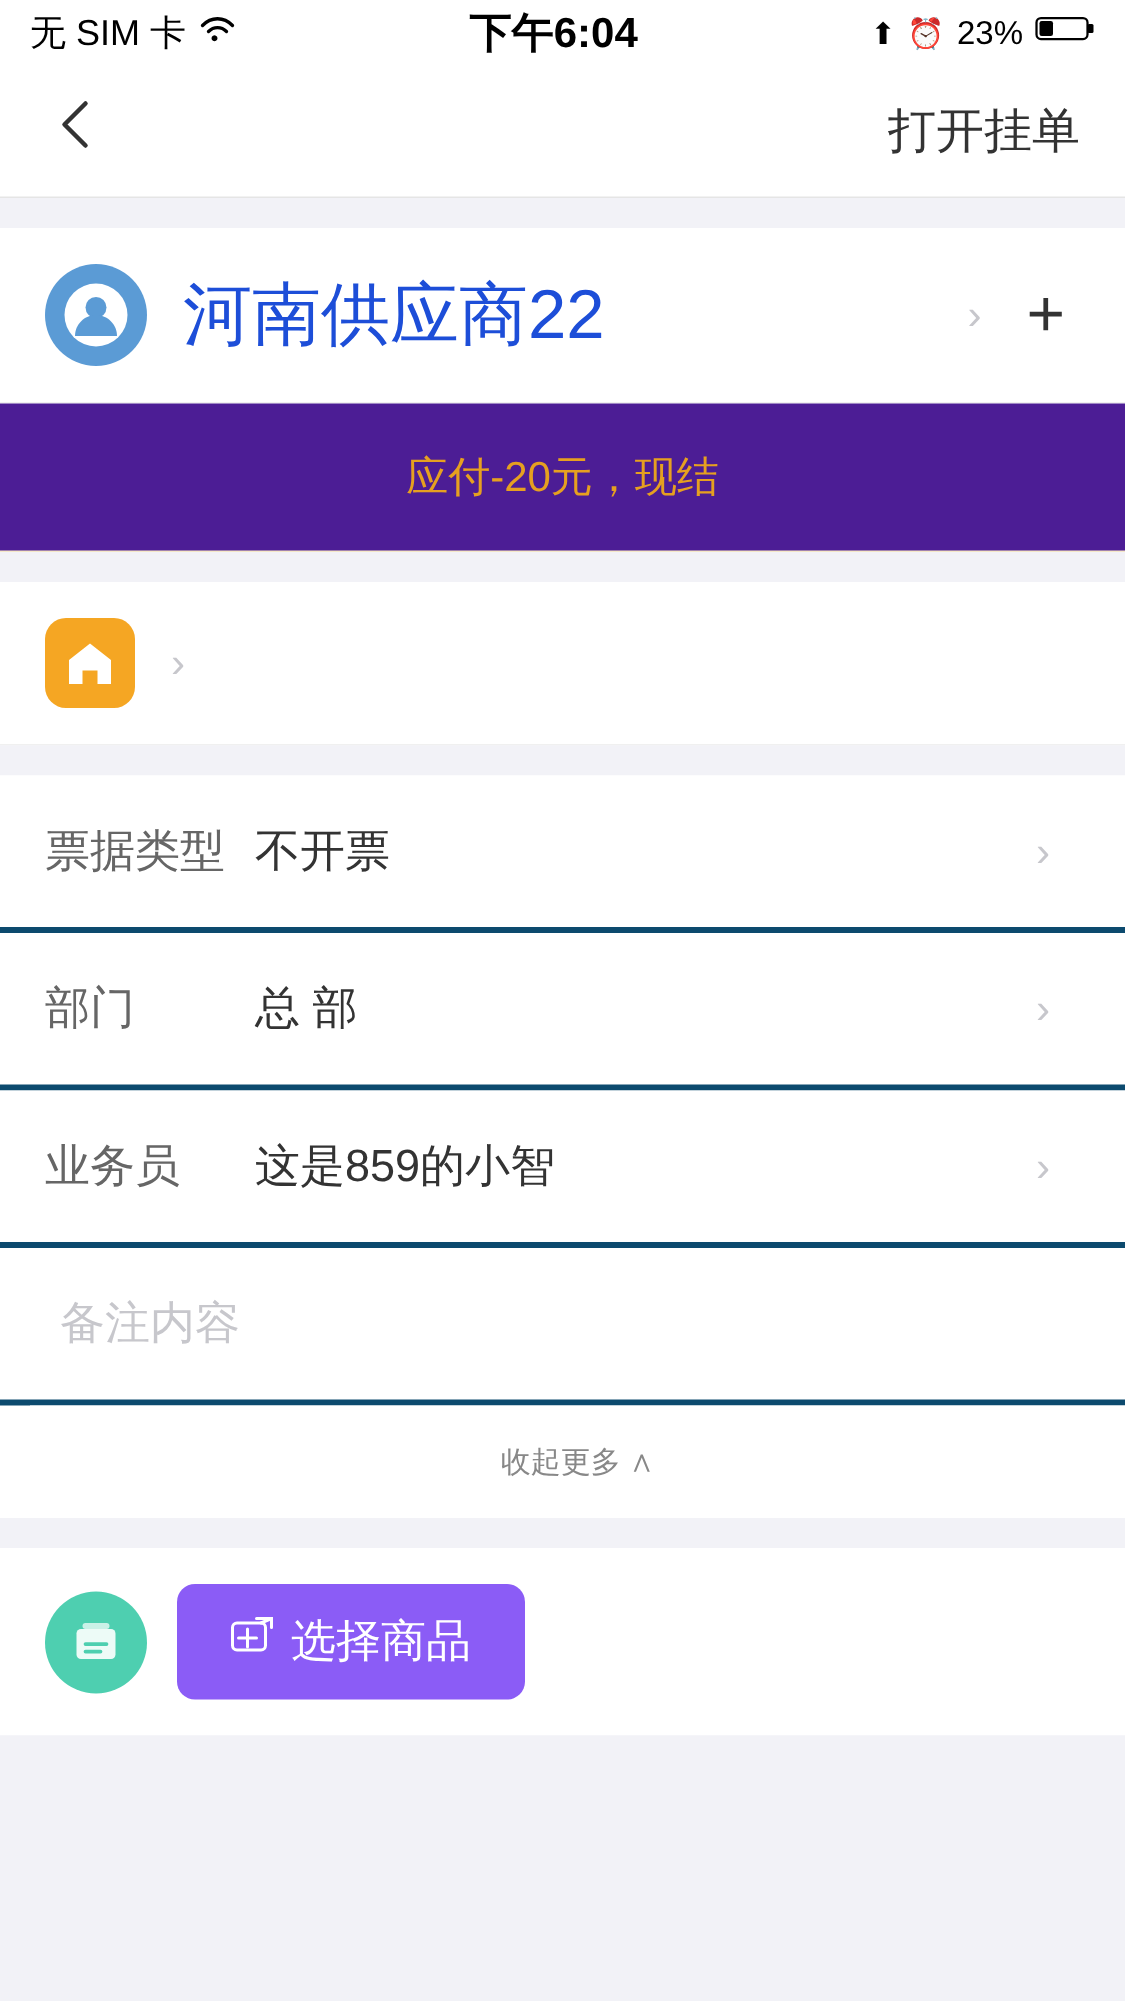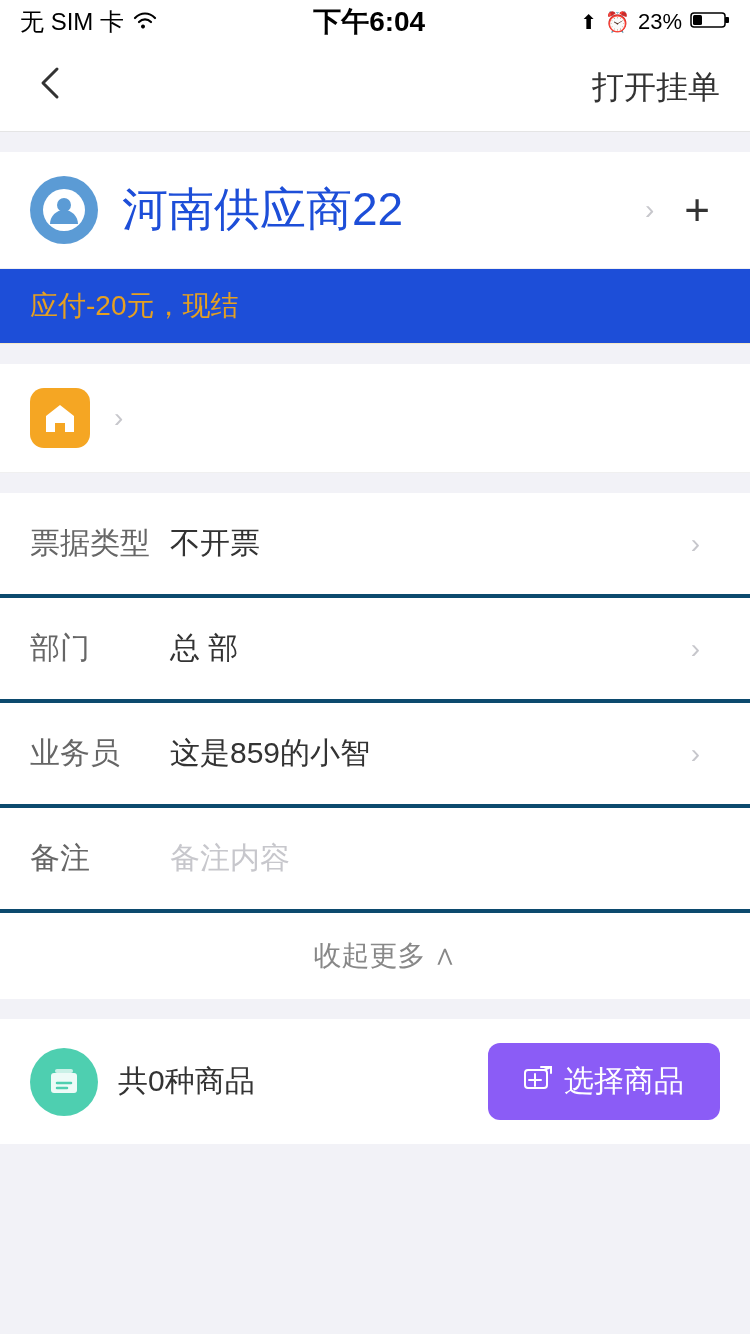--- a/index.html
+++ b/index.html
@@ -106,25 +106,26 @@
     .add-btn {
       font-size: 44px;
       color: #333;
       line-height: 1;
       cursor: pointer;
       padding: 0 10px;
     }
 
     
     .info-banner {
-      background: #1d4ed8;
-      padding: 18px 30px;
+      background: #4c1d95;
+      padding: 30px 30px;
       font-size: 28px;
       color: #e6a020;
       border-bottom: 1px solid #f5e8c8;
+      text-align: center;
     }
 
     
     .field-row {
       display: flex;
       align-items: center;
       padding: 30px 30px;
       background: #fff;
       border-bottom: 4px solid #0c4a6e;
       min-height: 100px;
@@ -175,21 +176,21 @@
       color: #333;
     }
 
     
     .collapse-row {
       background: #fff;
       display: flex;
       align-items: center;
       justify-content: center;
       padding: 24px 30px;
-      font-size: 28px;
+      font-size: 20px;
       color: #888;
       cursor: pointer;
       margin-left: 20px;
     }
     .product-bar {
       background: #fff;
       display: flex;
       align-items: center;
       padding: 24px 30px;
       margin: 0;
@@ -319,40 +320,38 @@
     <span class="row-arrow">›</span>
   </div>
 
   <div class="field-row">
     <span class="field-label">业务员</span>
     <span class="field-value">这是859的小智</span>
     <span class="row-arrow">›</span>
   </div>
 
   <div class="field-row">
-    <span class="field-label">备注</span>
     <span class="field-placeholder">备注内容</span>
   </div>
 
   <div class="collapse-row">
     <span>收起更多 ∧</span>
   </div>
 </div>
 
 <div class="section-divider"></div>
 
 <div class="product-bar">
   <div class="product-icon">
     <svg width="38" height="38" viewBox="0 0 38 38" fill="none">
       <rect x="6" y="10" width="26" height="20" rx="3" fill="white" opacity="0.9"></rect>
       <rect x="10" y="6" width="18" height="4" rx="2" fill="white" opacity="0.7"></rect>
       <path d="M12 20h14M12 25h10" stroke="#4ecfb0" stroke-width="2.5" stroke-linecap="round"></path>
     </svg>
   </div>
-  <span class="product-count">共0种商品</span>
   <button class="select-btn">
     <span class="select-btn-icon">
       <svg width="30" height="26" viewBox="0 0 30 26" fill="none">
         <rect x="1" y="4" width="22" height="18" rx="3" stroke="white" stroke-width="2" fill="none"></rect>
         <path d="M17 1h10v6" stroke="white" stroke-width="2" stroke-linecap="round"></path>
         <path d="M20 4l7-3" stroke="white" stroke-width="2" stroke-linecap="round"></path>
         <path d="M5 14h12M11 8v12" stroke="white" stroke-width="2" stroke-linecap="round"></path>
       </svg>
     </span>
     <span>选择商品</span>

